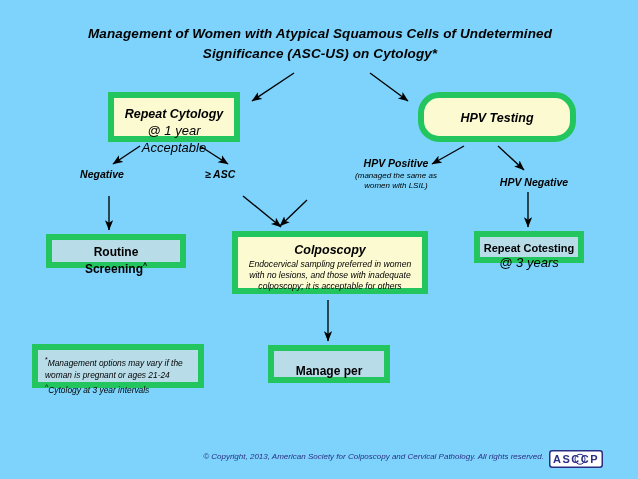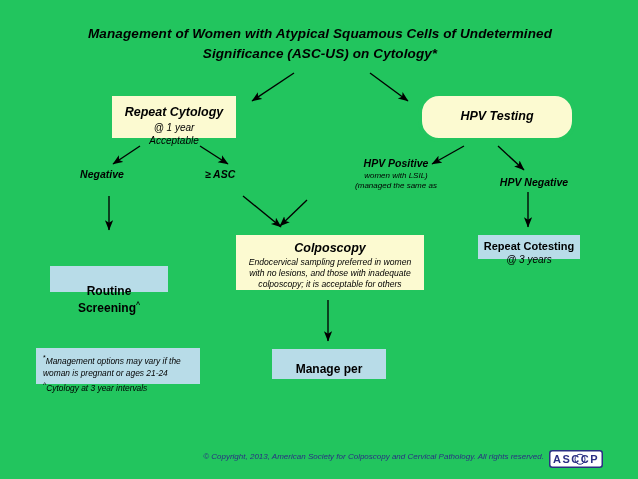--- a/index.html
+++ b/index.html
@@ -7,21 +7,21 @@
     padding: 0;
     background: #ffffff;
   }
   body {
     font-family: "Liberation Sans", sans-serif;
   }
   #canvas {
     position: relative;
     width: 638px;
     height: 479px;
-    background: #22c55e;
+    background: #7dd3fc;
     overflow: hidden;
   }
 
   
   .title {
     position: absolute;
     left: 60px;
     top: 24px;
     width: 520px;
     text-align: center;
@@ -30,57 +30,57 @@
     font-style: italic;
     line-height: 1.45;
     color: #000000;
     letter-spacing: 0.1px;
   }
 
   
   .box {
     position: absolute;
     box-sizing: border-box;
-    border: 4px solid #22c55e;
+    border: 6px solid #22c55e;
     text-align: center;
     color: #000000;
   }
   .box-cream { background: #fcfad1; }
   .box-blue  { background: #b8dce8; }
 
   .box-title {
     font-weight: bold;
     font-style: italic;
     font-size: 12.5px;
     line-height: 1.25;
   }
   .box-title-plain {
     font-weight: bold;
     font-style: normal;
     font-size: 12.5px;
     line-height: 1.3;
   }
   .box-sub {
     font-style: italic;
-    font-size: 10px;
+    font-size: 13px;
     line-height: 1.3;
   }
   .box-sub-wide {
     font-style: italic;
     font-size: 8.6px;
     line-height: 1.32;
   }
 
   
   #box-repeat-cytology { left: 108px; top: 92px; width: 132px; height: 50px;
         padding-top: 9px; }
   #box-hpv-testing     { left: 418px; top: 92px; width: 158px; height: 50px;
         padding-top: 13px; border-radius: 21px; }
-  #box-routine-screening { left: 46px; top: 234px; width: 126px; height: 34px;
-        padding-top: 18px; margin-top: 28px; }
+  #box-routine-screening { left: 46px; top: 234px; width: 140px; height: 34px;
+        padding-top: 5px; }
   #box-colposcopy      { left: 232px; top: 231px; width: 196px; height: 63px;
         padding-top: 6px; }
   #box-repeat-cotesting { left: 474px; top: 231px; width: 110px; height: 32px;
         padding-top: 4px; }
   #box-manage-asccp    { left: 268px; top: 345px; width: 122px; height: 38px;
         padding-top: 13px; }
   #box-footnotes       { left: 32px; top: 344px; width: 172px; height: 44px;
         padding: 5px 6px 0 7px; text-align: left; }
 
   #box-routine-screening .box-title-plain,
@@ -198,22 +198,22 @@
   <div class="box box-cream" id="box-hpv-testing">
     <div class="box-title">HPV Testing</div>
   </div>
 
   <div class="label label-main" id="label-negative">Negative</div>
 
   <div class="label label-main" id="label-gte-asc">≥ ASC</div>
 
   <div class="label" id="label-hpv-positive">
     <div class="label-main">HPV Positive</div>
+    <div class="label-sub">(managed the same as</div>
     <div class="label-sub">women with LSIL)</div>
-    <div class="label-sub">(managed the same as</div>
   </div>
 
   <div class="label label-main" id="label-hpv-negative">HPV Negative</div>
 
   <div class="box box-blue" id="box-routine-screening">
     <div class="box-title-plain">Routine</div>
     <div class="box-title-plain"><span>Screening</span><span class="sup">^</span></div>
   </div>
 
   <div class="box box-cream" id="box-colposcopy">

